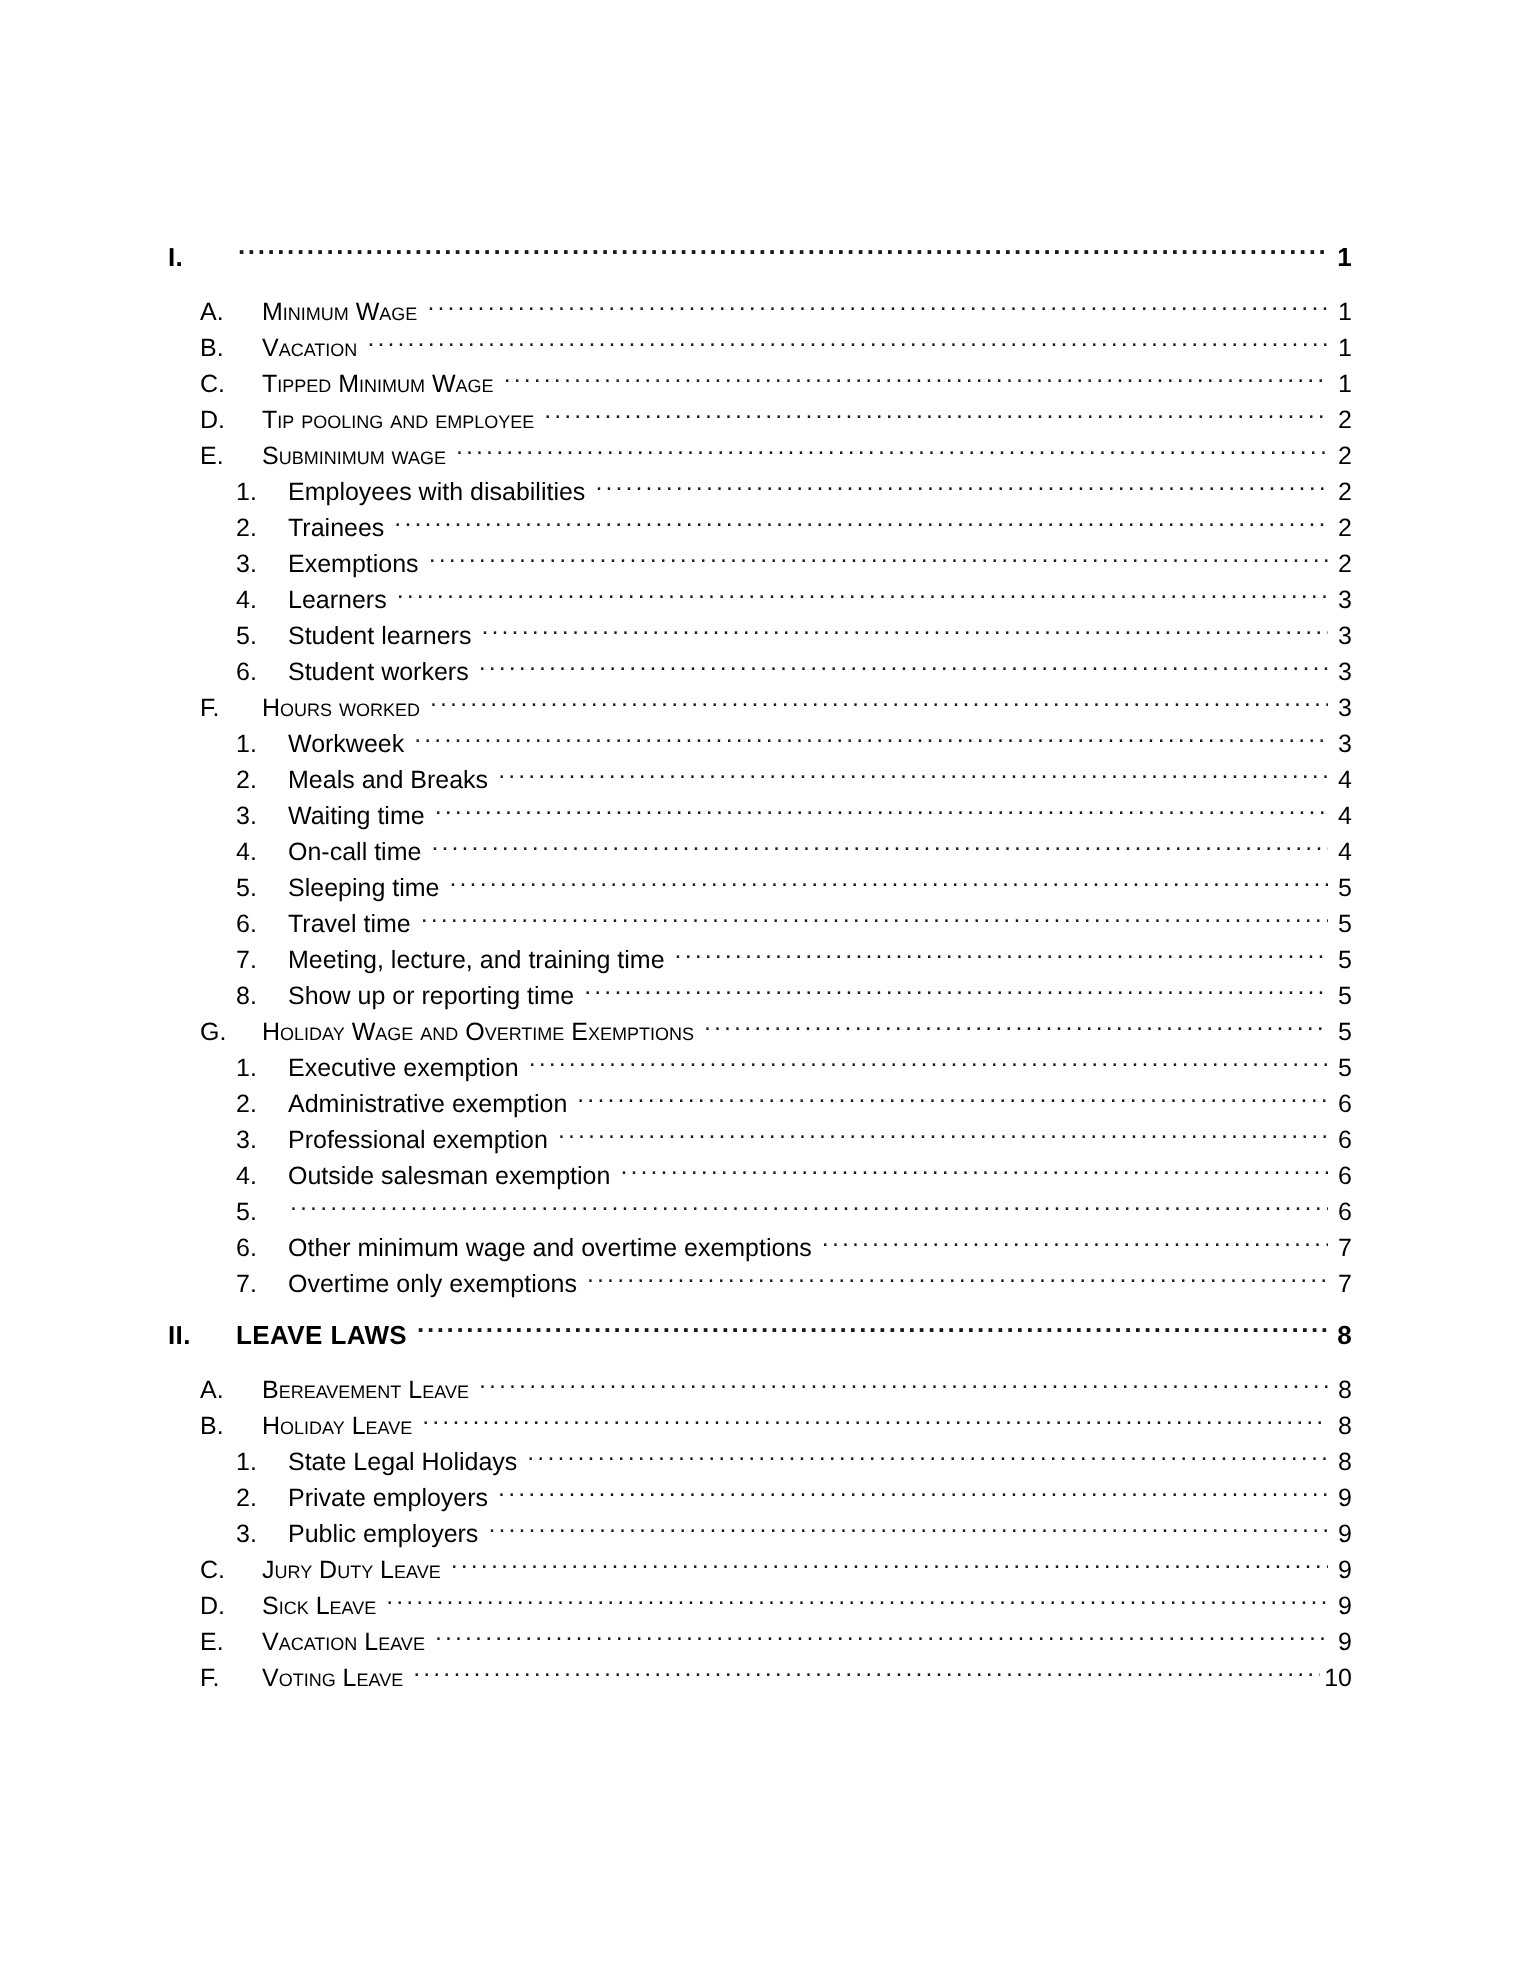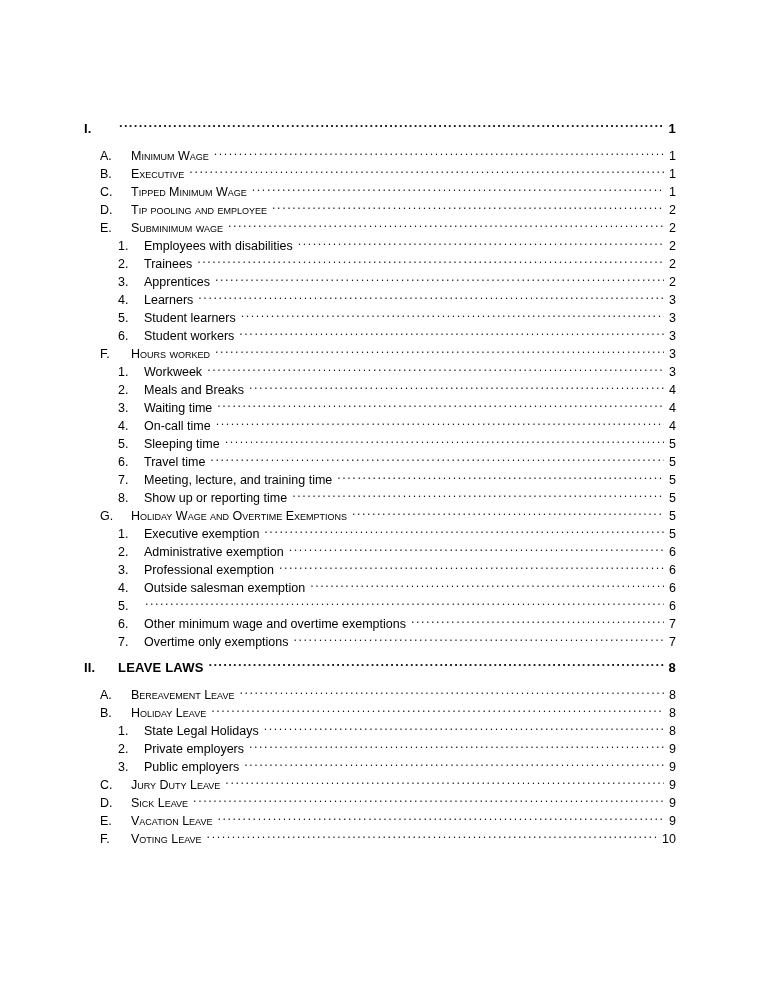--- a/index.html
+++ b/index.html
@@ -140,21 +140,21 @@
         <span class="page">1</span>
       </div>
       <div class="row lvl2">
         <span class="num">A.</span>
         <span class="label">Minimum Wage</span>
         <span class="leader"></span>
         <span class="page">1</span>
       </div>
       <div class="row lvl2">
         <span class="num">B.</span>
-        <span class="label">Executive</span>
+        <span class="label">Vacation</span>
         <span class="leader"></span>
         <span class="page">1</span>
       </div>
       <div class="row lvl2">
         <span class="num">C.</span>
         <span class="label">Tipped Minimum Wage</span>
         <span class="leader"></span>
         <span class="page">1</span>
       </div>
       <div class="row lvl2">
@@ -176,21 +176,21 @@
         <span class="page">2</span>
       </div>
       <div class="row lvl3">
         <span class="num">2.</span>
         <span class="label">Trainees</span>
         <span class="leader"></span>
         <span class="page">2</span>
       </div>
       <div class="row lvl3">
         <span class="num">3.</span>
-        <span class="label">Apprentices</span>
+        <span class="label">Exemptions</span>
         <span class="leader"></span>
         <span class="page">2</span>
       </div>
       <div class="row lvl3">
         <span class="num">4.</span>
         <span class="label">Learners</span>
         <span class="leader"></span>
         <span class="page">3</span>
       </div>
       <div class="row lvl3">

